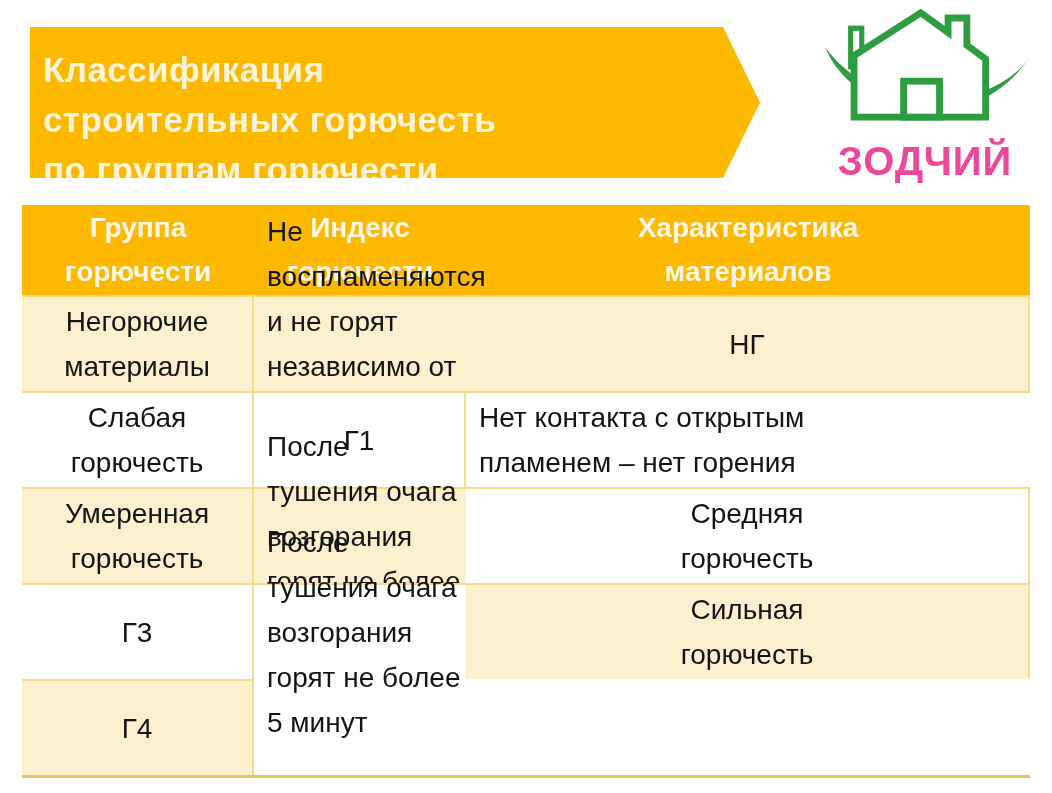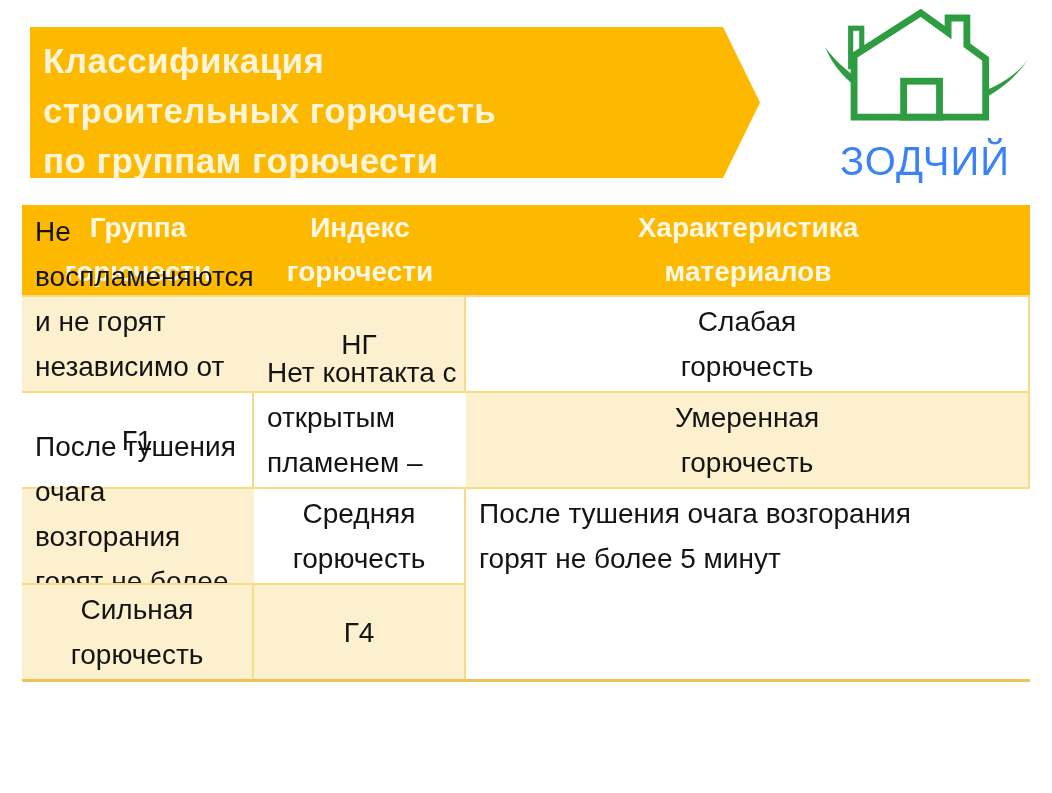--- a/index.html
+++ b/index.html
@@ -8,29 +8,29 @@
     font-family:"Liberation Sans","DejaVu Sans",sans-serif;overflow:hidden;
   }
   .slide{position:absolute;inset:0;}
 
   
   .banner{
     position:absolute;left:30px;top:27px;width:730px;height:151px;
     background:#FCB900;
     clip-path:polygon(0 0,693px 0,100% 50%,693px 100%,0 100%);
     color:#FDF4D9;font-weight:bold;font-size:35px;line-height:50px;
-    padding:9px 0 0 13px;box-sizing:border-box;letter-spacing:.4px;
+    padding:18px 0 0 13px;box-sizing:border-box;letter-spacing:.4px;
   }
   .banner-line{white-space:nowrap;}
 
   
   .logo{position:absolute;left:818px;top:6px;width:214px;text-align:center;}
   .logo svg{display:block;width:214px;height:141px;}
   .brand{
-    font-size:40px;font-weight:normal;color:#3b82f6;letter-spacing:1px;
+    font-size:40px;font-weight:bold;color:#ec4899;letter-spacing:1px;
     margin-top:-7px;line-height:42px;
   }
 
   
   .tbl{
     position:absolute;left:22px;top:205px;width:1008px;
     display:grid;grid-template-columns:232px 212px 1fr;
     border-bottom:3px solid #EFC25A;
   }
   .cell{
@@ -79,37 +79,40 @@
   </div>
 
   <div class="tbl">
     <div class="cell th c1">Группа
 горючести</div>
     <div class="cell th c2">Индекс
 горючести</div>
     <div class="cell th c3">Характеристика
 материалов</div>
 
+    <div class="cell td c1 odd">Негорючие
+материалы</div>
     <div class="cell td c3 odd">Не воспламеняются и не горят
 независимо от воздействия огня</div>
     <div class="cell td c2 odd">НГ</div>
 
     <div class="cell td c1 even">Слабая
 горючесть</div>
     <div class="cell td c2 even">Г1</div>
     <div class="cell td c3 even">Нет контакта с открытым
 пламенем – нет горения</div>
 
     <div class="cell td c1 odd">Умеренная
 горючесть</div>
     <div class="cell td c3 odd">После тушения очага возгорания
 горят не более 30 секунд</div>
 
     <div class="cell td c1 even">Средняя
 горючесть</div>
+    <div class="cell td c2 even">Г3</div>
     <div class="cell td c3 even">После тушения очага возгорания
 горят не более 5 минут</div>
 
     <div class="cell td c1 odd">Сильная
 горючесть</div>
     <div class="cell td c2 odd">Г4</div>
   </div>
 
 </div>
 

